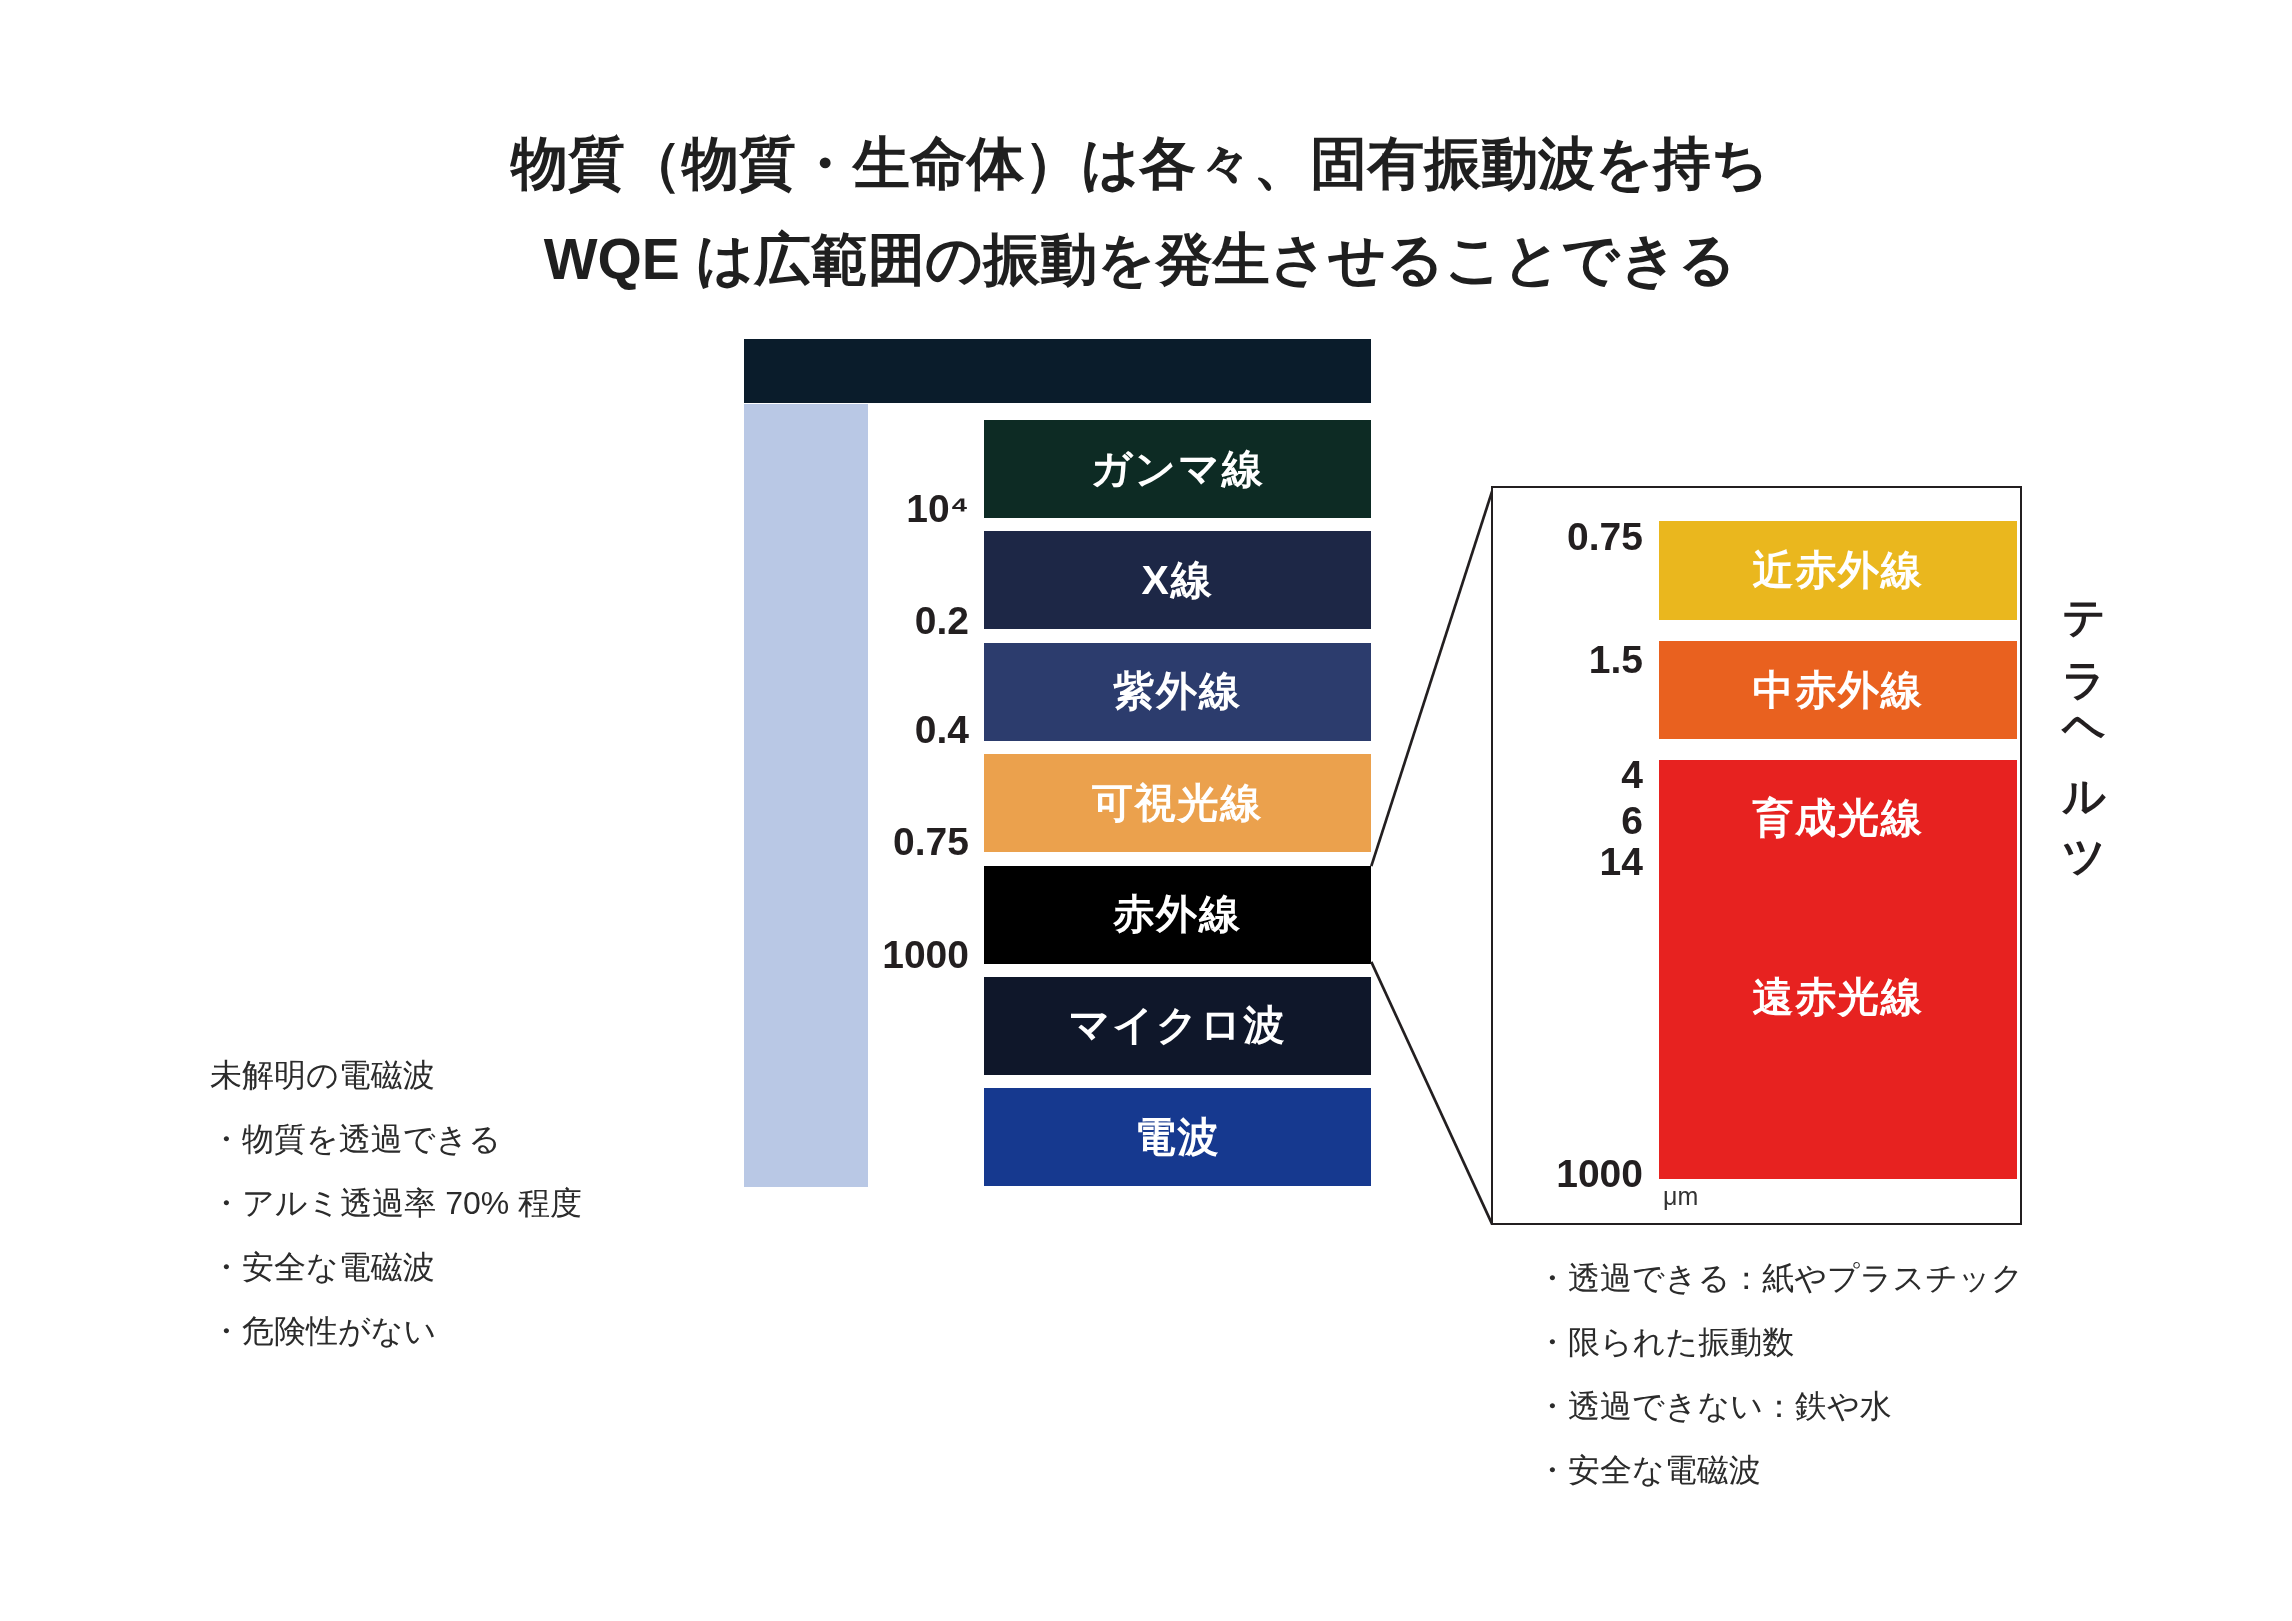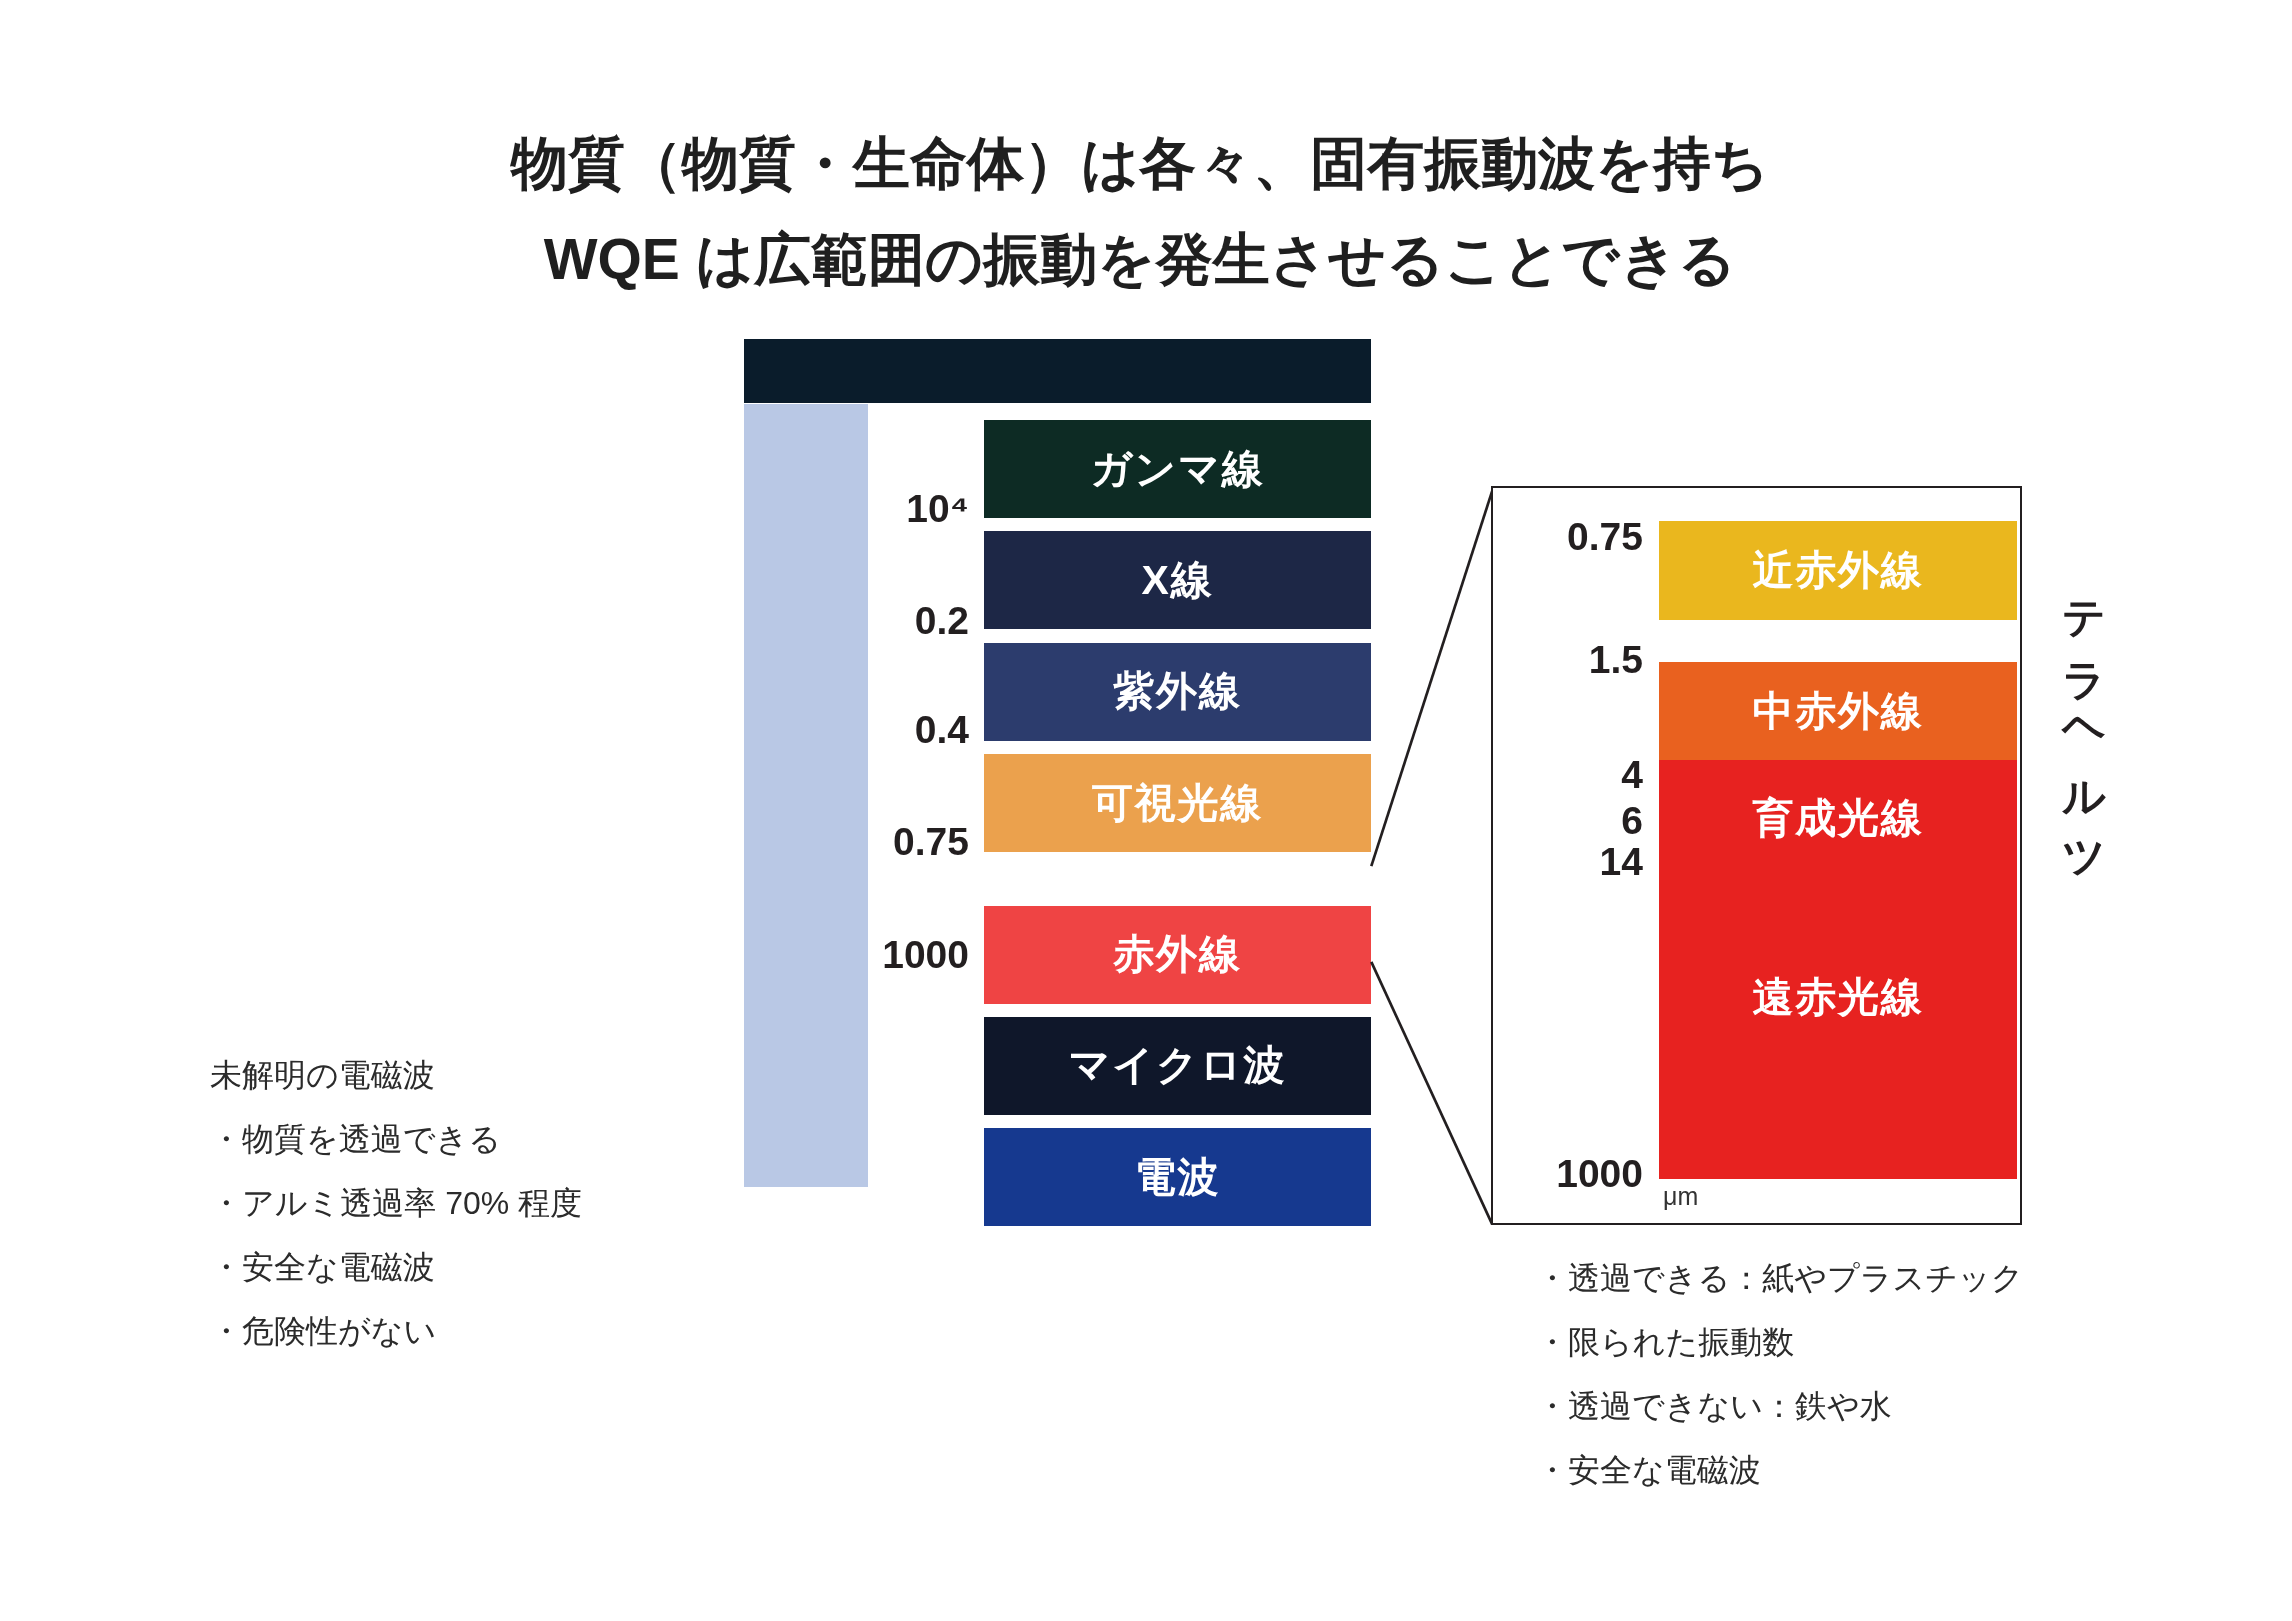--- a/index.html
+++ b/index.html
@@ -73,21 +73,21 @@
       </div>
     <div class="bar" style="background: rgb(29, 39, 70);">
         <span class="bar-label">X線</span>
       </div>
     <div class="bar" style="background: rgb(44, 60, 109);">
         <span class="bar-label">紫外線</span>
       </div>
     <div class="bar" style="background: rgb(235, 161, 77);">
         <span class="bar-label">可視光線</span>
       </div>
-    <div class="bar" style="background: #ef4444; margin-top: 40px;">
+    <div class="bar" style="background: #000000;">
         <span class="bar-label">赤外線</span>
       </div>
     <div class="bar" style="background: #0f172a;">
         <span class="bar-label">マイクロ波</span>
       </div>
     <div class="bar" style="background: rgb(22, 57, 143);">
         <span class="bar-label">電波</span>
       </div>
   </div>
 
@@ -100,21 +100,21 @@
     <div class="abs tick tick-detail" style="top:25px;">0.75</div>
     <div class="abs tick tick-detail" style="top:148px;">1.5</div>
     <div class="abs tick tick-detail" style="top:263px;">4</div>
     <div class="abs tick tick-detail" style="top:309px;">6</div>
     <div class="abs tick tick-detail" style="top:350px;">14</div>
     <div class="abs tick tick-detail" style="top:662px;">1000</div>
 
     <div class="abs dbar dbar-near" style="background: rgb(234, 183, 30);">
       <span class="bar-label">近赤外線</span>
     </div>
-    <div class="abs dbar dbar-mid" style="background: rgb(233, 97, 31); margin-top: 21px;">
+    <div class="abs dbar dbar-mid" style="background: rgb(233, 97, 31);">
       <span class="bar-label">中赤外線</span>
     </div>
     <div class="abs dbar dbar-red" style="background: rgb(231, 34, 32);">
       <span class="inner-label lbl-growth">育成光線</span>
       <span class="inner-label lbl-far">遠赤光線</span>
     </div>
 
     <div class="abs unit">μm</div>
   </div>
 

